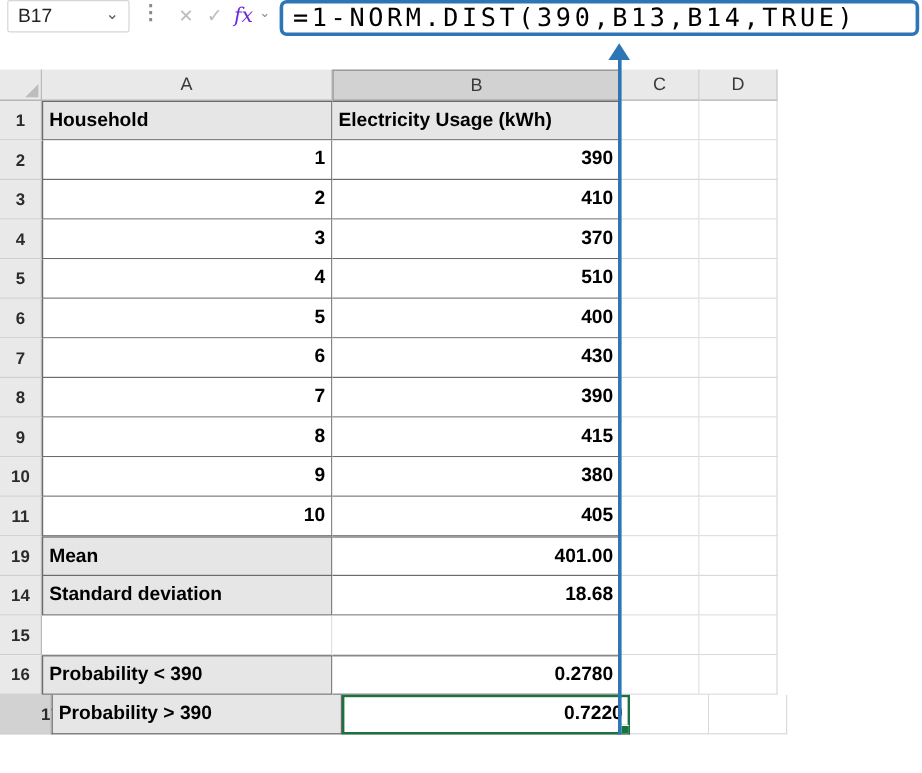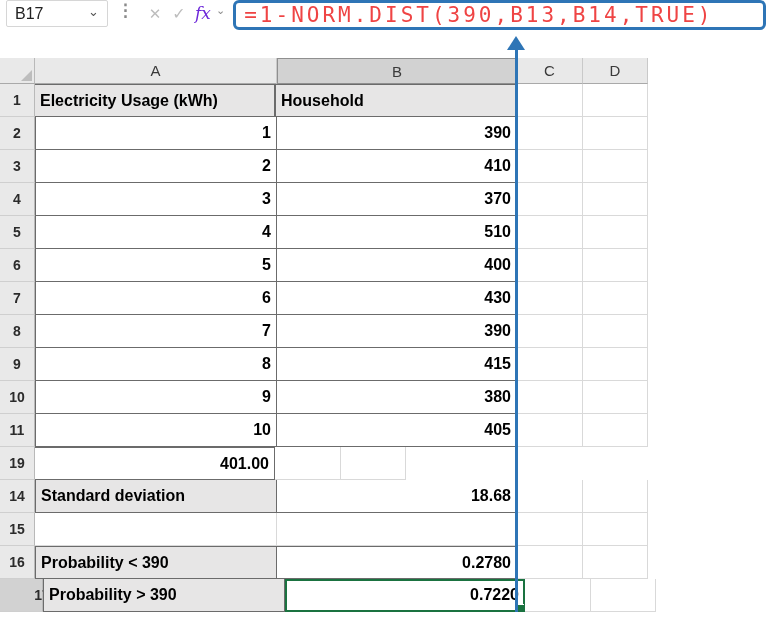--- a/index.html
+++ b/index.html
@@ -23,21 +23,21 @@
   .fxbtn.enter  { color: #bdbdbd; }
   .fxbtn.fx { font-family: "DejaVu Serif", serif; font-style: italic; color: #6d28d9; font-size: 17px; }
   .fx-chev { font-size: 11px; color: #8a8a8a; margin: 4px 0 0 1px; }
   .formula-box {
     flex: 1; height: 30px; margin-left: 8px; margin-right: 2px;
     border: 3px solid var(--accent-blue, #2E75B6); border-radius: 6px;
     display: flex; align-items: center; padding: 0 8px; background: #fff; overflow: hidden;
   }
   .formula-text {
     font-family: "DejaVu Sans Mono", monospace; font-size: 21px; letter-spacing: 3px;
-    color: #ef4444; white-space: nowrap; line-height: 1;
+    color: #000000; white-space: nowrap; line-height: 1;
   }
 
   
   .hdr-row { display: flex; height: 26px; margin-top: 22px; }
   .corner {
     width: 35px; height: 26px; background: var(--header-bg, #E9E9E9); position: relative;
     border-right: 1px solid #b9b9b9; border-bottom: 1px solid #a9a9a9;
   }
   .corner-tri {
     position: absolute; right: 2px; bottom: 2px; width: 0; height: 0;
@@ -113,22 +113,22 @@
     </div>
   <div class="col-h cA">A</div>
       <div class="col-h cB sel">B</div>
       <div class="col-h cC">C</div>
       <div class="col-h cD">D</div>
     </div>
 
   <div id="grid-rows">
       <div class="row">
         <div class="gut">1</div>
+        <div class="cell cA bd bl bt lbl">Household</div>
         <div class="cell cB bd bt lbl">Electricity Usage (kWh)</div>
-        <div class="cell cA bd bl bt lbl">Household</div>
         <div class="cell cC"></div>
         <div class="cell cD"></div>
       </div>
       <div class="row">
         <div class="gut">2</div>
         <div class="cell cA bd bl num">1</div>
         <div class="cell cB bd num">390</div>
         <div class="cell cC"></div>
         <div class="cell cD"></div>
       </div>
@@ -190,20 +190,21 @@
       </div>
       <div class="row">
         <div class="gut">11</div>
         <div class="cell cA bd bl num">10</div>
         <div class="cell cB bd num">405</div>
         <div class="cell cC"></div>
         <div class="cell cD"></div>
       </div>
       <div class="row">
         <div class="gut">19</div>
+        <div class="cell cA bd bl bt lbl">Mean</div>
         <div class="cell cB bd bt num">401.00</div>
         <div class="cell cC"></div>
         <div class="cell cD"></div>
       </div>
       <div class="row">
         <div class="gut">14</div>
         <div class="cell cA bd bl lbl">Standard deviation</div>
         <div class="cell cB bd num">18.68</div>
         <div class="cell cC"></div>
         <div class="cell cD"></div>

